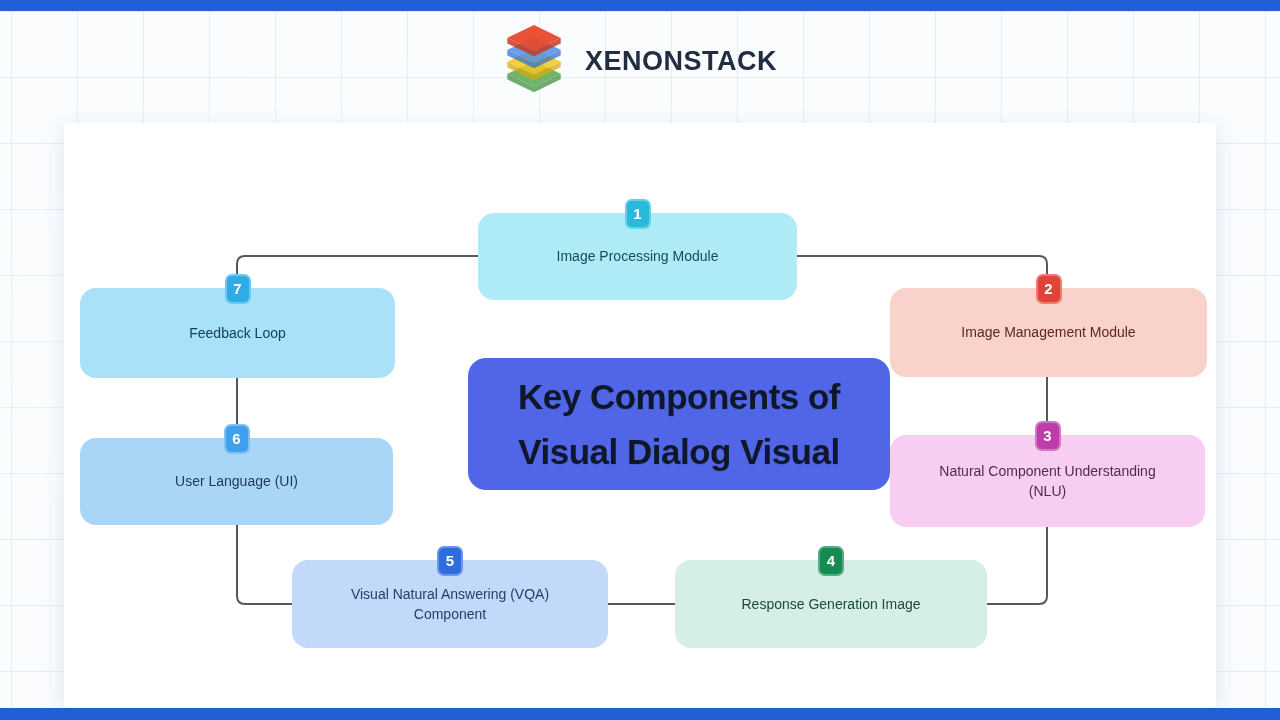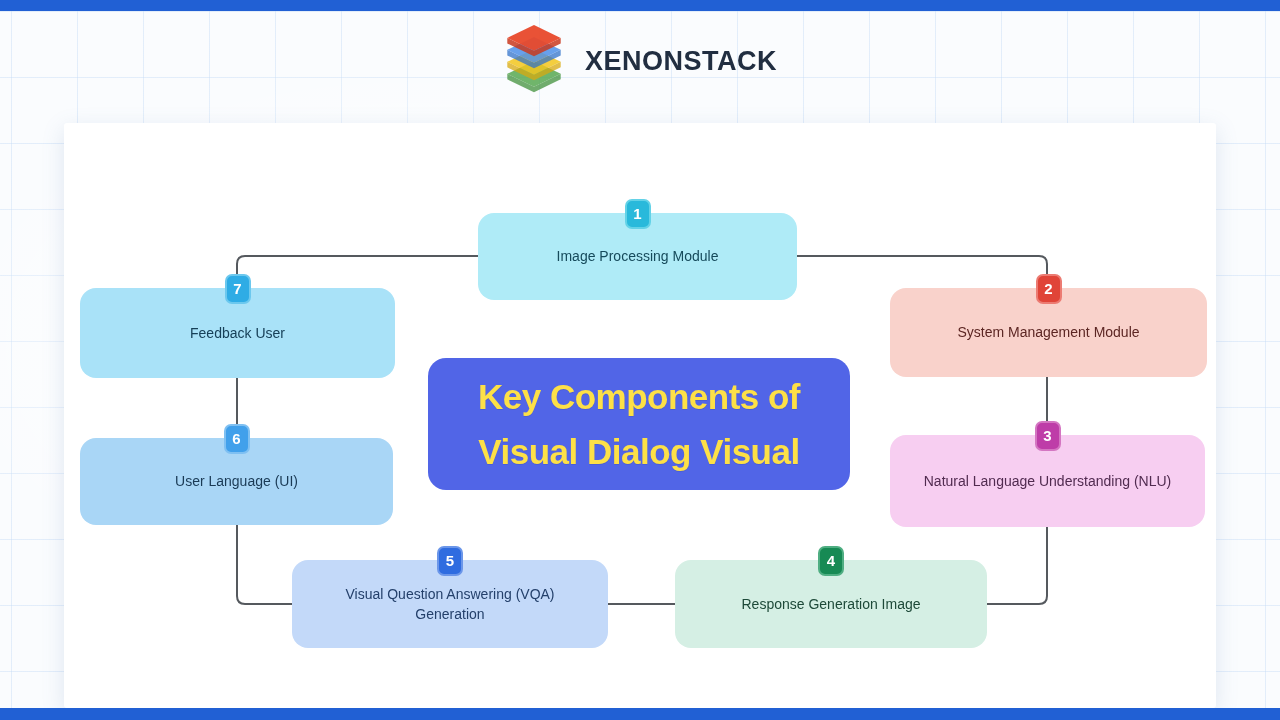--- a/index.html
+++ b/index.html
@@ -111,48 +111,48 @@
     </g>
   </svg>
 
   <div class="node n1" style="background-color: rgb(175, 235, 247); color: rgb(22, 74, 91);">
     <span class="badge" style="background-color: rgb(41, 185, 219); border-color: rgb(99, 210, 231);">1</span>
     <span class="label">Image Processing Module</span>
   </div>
 
   <div class="node n2" style="background-color: rgb(249, 210, 203); color: rgb(92, 38, 35);">
     <span class="badge" style="background-color: rgb(224, 68, 56); border-color: rgb(236, 123, 114);">2</span>
-    <span class="label">System Management Module</span>
+    <span class="label">Image Management Module</span>
   </div>
 
   <div class="node n3" style="background-color: rgb(247, 206, 241); color: rgb(81, 43, 80);">
     <span class="badge" style="background-color: rgb(190, 61, 168); border-color: rgb(212, 118, 194);">3</span>
-    <span class="label">Natural Language Understanding (NLU)</span>
+    <span class="label">Natural Component Understanding (NLU)</span>
   </div>
 
   <div class="node n4" style="background-color: rgb(213, 239, 228); color: rgb(29, 73, 56);">
     <span class="badge" style="background-color: rgb(23, 138, 84); border-color: rgb(79, 174, 130);">4</span>
     <span class="label">Response Generation Image</span>
   </div>
 
   <div class="node n5" style="background-color: rgb(195, 217, 249); color: rgb(36, 64, 107);">
     <span class="badge" style="background-color: rgb(47, 108, 224); border-color: rgb(107, 150, 233);">5</span>
-    <span class="label">Visual Question Answering (VQA) Generation</span>
+    <span class="label">Visual Natural Answering (VQA) Component</span>
   </div>
 
   <div class="node n6" style="background-color: rgb(169, 214, 246); color: rgb(26, 58, 85);">
     <span class="badge" style="background-color: rgb(65, 160, 235); border-color: rgb(127, 192, 242);">6</span>
     <span class="label">User Language (UI)</span>
   </div>
 
   <div class="node n7" style="background-color: rgb(169, 226, 248); color: rgb(23, 64, 88);">
     <span class="badge" style="background-color: rgb(47, 172, 229); border-color: rgb(108, 200, 238);">7</span>
-    <span class="label">Feedback User</span>
+    <span class="label">Feedback Loop</span>
   </div>
 
-  <div class="title-box" style="background-color: rgb(81, 101, 231); color: #fde047;">
+  <div class="title-box" style="background-color: rgb(81, 101, 231); color: #0f172a; margin-left: 40px;">
     <div class="title-line">Key Components of</div>
     <div class="title-line">Visual Dialog Visual</div>
   </div>
 
 </main>
 
 <div class="accent-bar bottom" style="background-color: rgb(33, 96, 212);"></div>
 
 </body></html>

